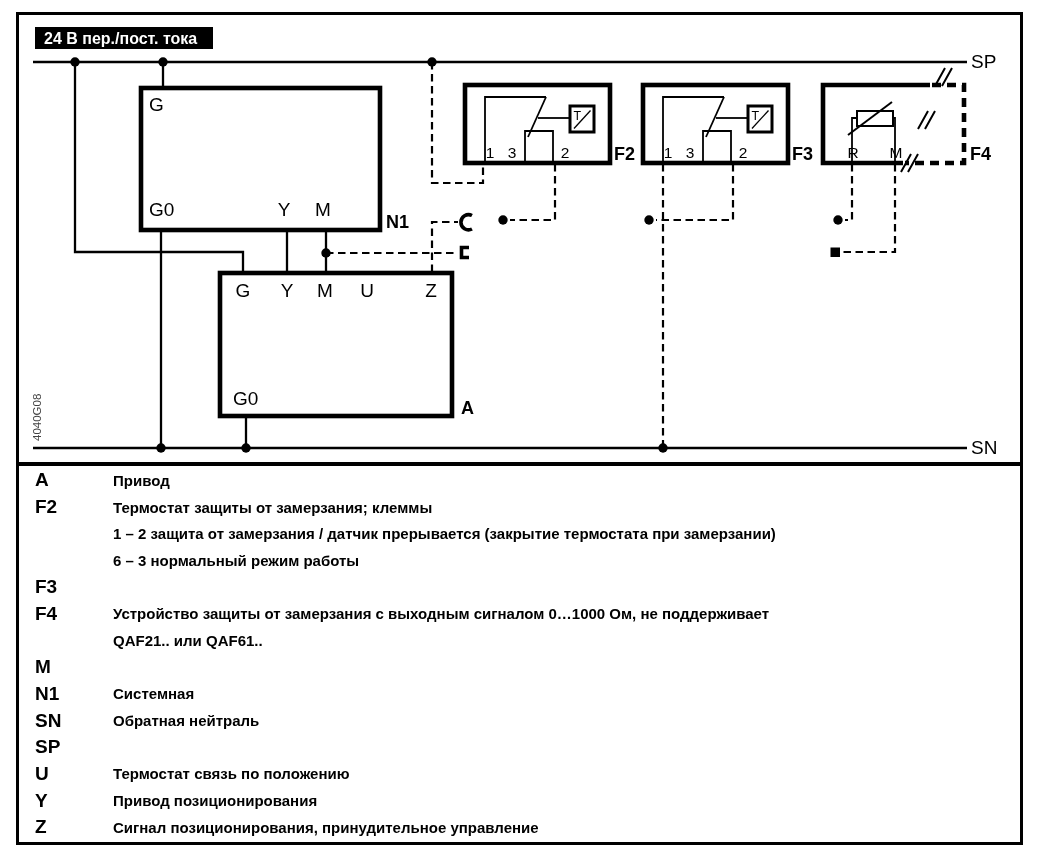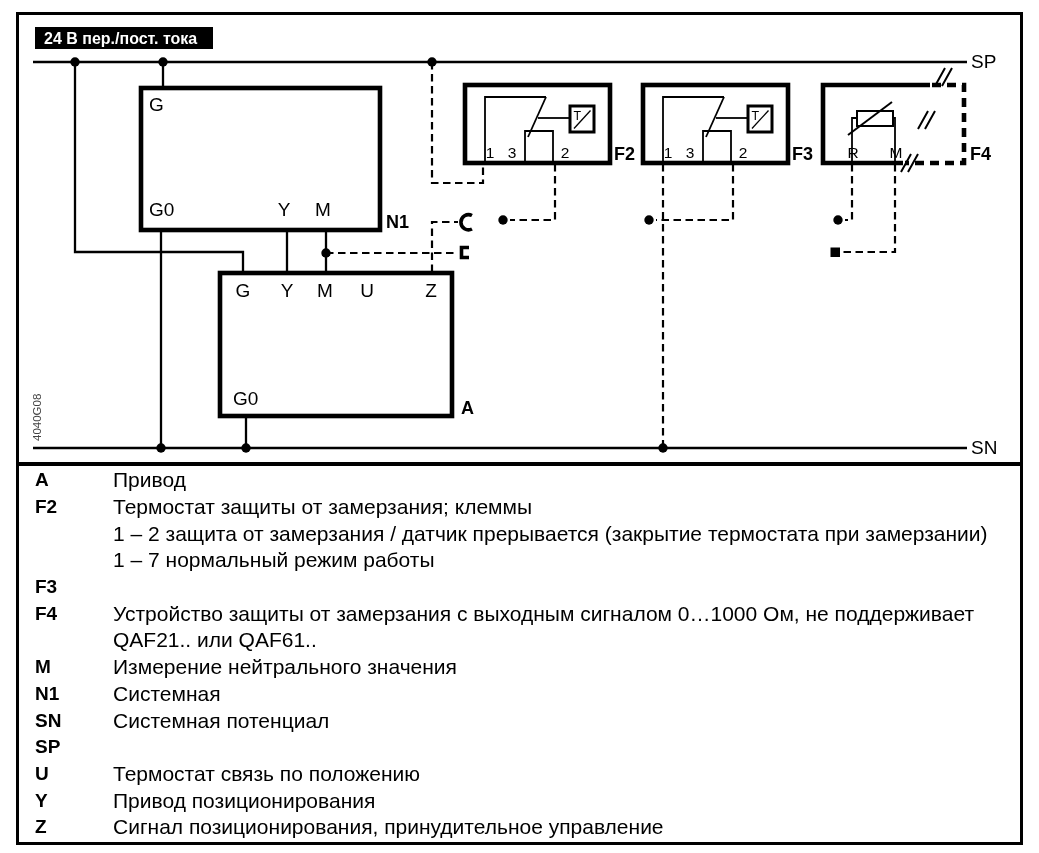--- a/index.html
+++ b/index.html
@@ -26,21 +26,21 @@
   .w   {fill:none;stroke:#000;stroke-width:2.3;}
   .wd  {fill:none;stroke:#000;stroke-width:2.2;stroke-dasharray:7.5 4.5;}
   .thin{fill:none;stroke:#000;stroke-width:1.8;}
   .glyph{fill:none;stroke:#000;stroke-width:3.6;}
   .brk {fill:none;stroke:#000;stroke-width:2;}
 
   
   .legend{position:absolute;left:16px;top:467px;width:1007px;}
   .lrow{height:26.7px;display:flex;align-items:center;padding-left:19px;}
   .lkey{width:78px;font-weight:bold;font-size:19px;flex:0 0 78px;}
-  .ltxt{font-size:21px;white-space:nowrap;}
+  .ltxt{font-size:15px;white-space:nowrap;font-weight:bold;}
 </style>
 </head>
 <body>
 
 <div class="page">
 
   <svg width="1039" height="465" viewBox="0 0 1039 465">
 
     <line class="w" x1="33" y1="62" x2="967" y2="62"></line>
     <line class="w" x1="33" y1="448" x2="967" y2="448"></line>
@@ -166,44 +166,43 @@
     <div class="lrow">
         <span class="lkey">F2</span>
         <span class="ltxt">Термостат защиты от замерзания; клеммы</span>
       </div>
     <div class="lrow">
         <span class="lkey"></span>
         <span class="ltxt">1 – 2 защита от замерзания / датчик прерывается (закрытие термостата при замерзании)</span>
       </div>
     <div class="lrow">
         <span class="lkey"></span>
-        <span class="ltxt">1 – 7 нормальный режим работы</span>
+        <span class="ltxt">6 – 3 нормальный режим работы</span>
       </div>
     <div class="lrow">
         <span class="lkey">F3</span>
       </div>
     <div class="lrow">
         <span class="lkey">F4</span>
         <span class="ltxt">Устройство защиты от замерзания с выходным сигналом 0…1000 Ом, не поддерживает</span>
       </div>
     <div class="lrow">
         <span class="lkey"></span>
         <span class="ltxt">QAF21.. или QAF61..</span>
       </div>
     <div class="lrow">
         <span class="lkey">M</span>
-        <span class="ltxt">Измерение нейтрального значения</span>
       </div>
     <div class="lrow">
         <span class="lkey">N1</span>
         <span class="ltxt">Системная</span>
       </div>
     <div class="lrow">
         <span class="lkey">SN</span>
-        <span class="ltxt">Системная потенциал</span>
+        <span class="ltxt">Обратная нейтраль</span>
       </div>
     <div class="lrow">
         <span class="lkey">SP</span>
       </div>
     <div class="lrow">
         <span class="lkey">U</span>
         <span class="ltxt">Термостат связь по положению</span>
       </div>
     <div class="lrow">
         <span class="lkey">Y</span>

